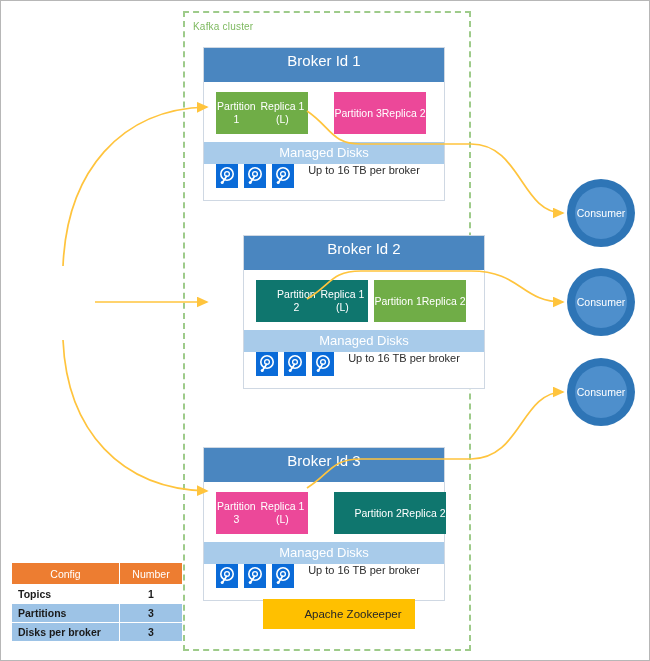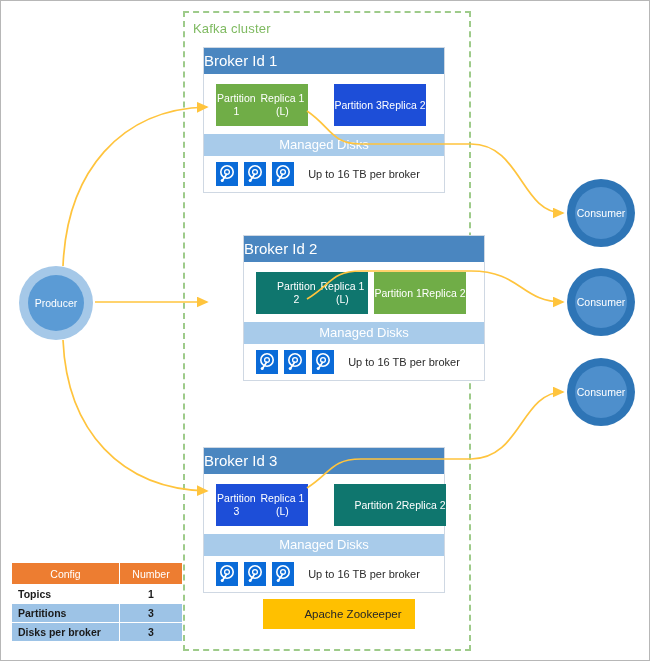--- a/index.html
+++ b/index.html
@@ -11,46 +11,46 @@
   }
   #canvas{position:relative;width:650px;height:661px;box-sizing:border-box;border:1px solid #b7b7b7;background:#fff;}
 
   
   .cluster-box{
     position:absolute;left:182px;top:10px;width:288px;height:640px;
     border:2px dashed #9ecb8a;box-sizing:border-box;background:transparent;
   }
   .cluster-label{
     position:absolute;left:192px;top:20px;
-    font-size:13px;color:#7fba61;letter-spacing:.2px;
+    font-size:10px;color:#7fba61;letter-spacing:.2px;
   }
 
   
   .broker{position:absolute;left:202px;width:242px;background:#ffffff;border:1px solid #cfd8e3;box-sizing:border-box;}
   .broker-head{
-    height:26px;line-height:26px;text-align:left;color:#ffffff;
+    height:34px;line-height:26px;text-align:center;color:#ffffff;
     font-size:15px;background:#4A86C0;
   }
   .partition-row{height:60px;position:relative;background:#fff;}
   .partition{
     position:absolute;top:10px;width:92px;height:42px;
     color:#ffffff;font-size:10.5px;line-height:13px;text-align:center;
     display:flex;align-items:center;justify-content:center;
   }
   .partition.left{left:12px;}
   .partition.right{left:130px;}
   .p-green{background:#70AD47;}
   .p-orange{background:#0f766e;padding-left:20px;}
-  .p-navy{background:#1d4ed8;}
+  .p-navy{background:#ec4899;}
 
   .disks-head{
     height:22px;line-height:22px;text-align:center;color:#ffffff;
     font-size:13px;background:#A8CBEA;
   }
-  .disks-row{height:36px;display:flex;align-items:center;background:#fff;}
+  .disks-row{height:36px;display:flex;background:#fff;}
   .disk-icons{display:flex;gap:6px;padding-left:12px;}
   .disk-ico{width:22px;height:24px;display:block;}
   .disks-cap{flex:1;text-align:center;font-size:11px;color:#2b2b2b;padding-right:10px;}
 
   
   .zookeeper{
     position:absolute;left:262px;top:598px;width:124px;height:30px;
     background:#FFC000;color:#262626;font-size:11.5px;
     display:flex;align-items:center;justify-content:center;padding-left:28px;
   }
@@ -223,25 +223,20 @@
       <path d="M62,339 C66,430 120,488 206,490"></path>
 
       <path d="M306,110 C330,126 330,143 360,143 L470,143 C520,143 520,212 562,212"></path>
 
       <path d="M306,298 C330,284 330,270 360,270 L470,270 C520,270 520,301 562,301"></path>
 
       <path d="M306,487 C330,472 330,458 360,458 L470,458 C520,458 520,391 562,391"></path>
     </g>
   </svg>
 
-  <div class="node producer">
-    <div class="core">
-      <span class="node-label">Producer</span>
-    </div>
-  </div>
 
   <div class="node consumer" style="left:566px;top:178px;">
     <div class="core">
       <span class="node-label">Consumer</span>
     </div>
   </div>
   <div class="node consumer" style="left:566px;top:267px;">
     <div class="core">
       <span class="node-label">Consumer</span>
     </div>

